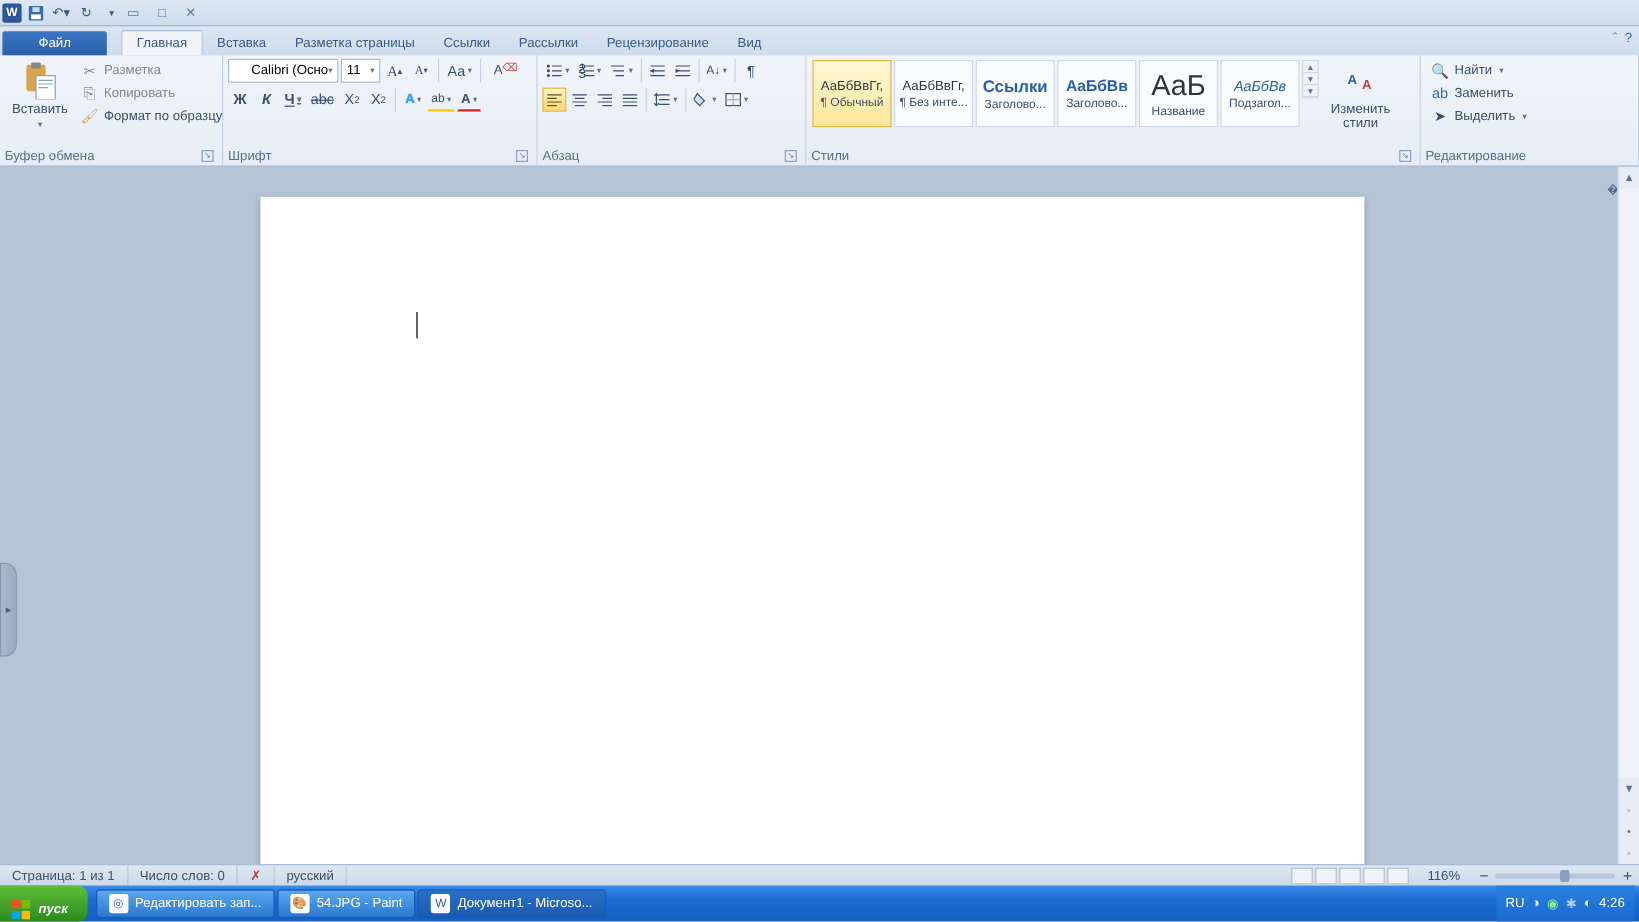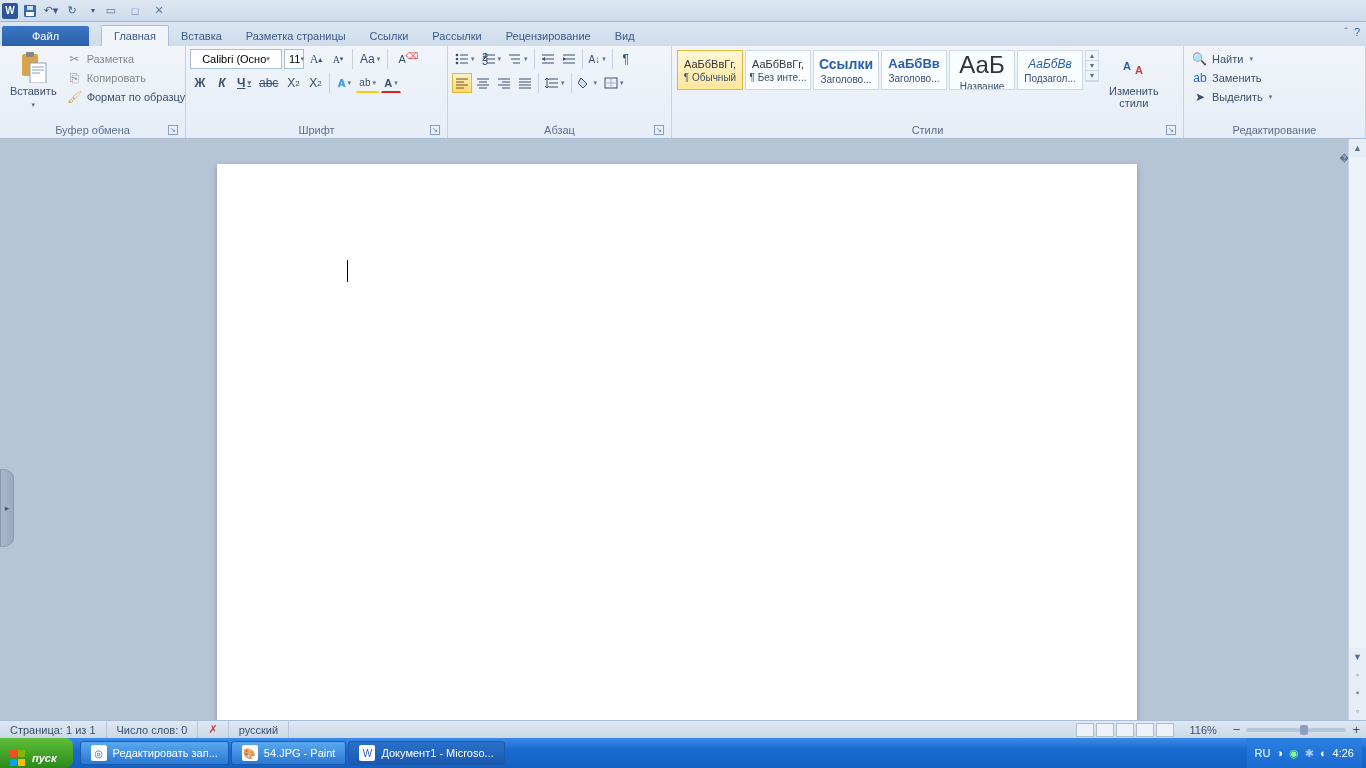--- a/index.html
+++ b/index.html
@@ -18,47 +18,47 @@
 .tabs-row { height: 24px; background: linear-gradient(#dce6f2,#cedceb); display: flex; align-items: flex-end; padding-left: 2px; position: relative; }
 .file-tab { background: linear-gradient(#3b76c4,#2a5fa8); color: #fff; padding: 4px 30px; font-size: 11px; border-radius: 2px 2px 0 0; margin-right: 12px; }
 .tab { padding: 4px 12px; color: #3a5a8a; font-size: 11px; cursor: default; }
 .tab.active { background: #f1f5fa; border: 1px solid #a9bdd6; border-bottom: none; border-radius: 2px 2px 0 0; }
 .tabs-right { position: absolute; right: 6px; top: 4px; display: flex; gap: 6px; color: #5a7aa8; }
 
 
 .ribbon { height: 93px; background: linear-gradient(#f1f5fa,#e6edf6); border-bottom: 1px solid #a9bdd6; display: flex; }
 .group { border-right: 1px solid #c5d2e3; display: flex; flex-direction: column; position: relative; padding: 3px 4px 0 4px; }
 .group-body { flex: 1; display: flex; align-items: flex-start; }
-.group-label { text-align: center; font-size: 10px; color: #5a7090; padding: 1px 0 2px 0; position: relative; }
+.group-label { font-size: 10px; color: #5a7090; padding: 1px 0 2px 0; position: relative; }
 .group-label .launcher { position: absolute; right: 3px; bottom: 3px; width: 10px; height: 10px; border: 1px solid #8aa0c0; font-size: 7px; color: #6a80a0; display: flex; align-items: center; justify-content: center; }
 
 .big-btn { display: flex; flex-direction: column; align-items: center; justify-content: center; padding: 2px 6px; color: #3a5070; gap: 2px; }
 .big-btn .icon { width: 32px; height: 32px; display: flex; align-items: center; justify-content: center; }
 .big-btn .lbl { font-size: 11px; text-align: center; line-height: 1.1; }
 
 .stack { display: flex; flex-direction: column; gap: 1px; padding: 1px 2px; }
 .stack-item { display: flex; align-items: center; gap: 4px; color: #888; padding: 1px 2px; font-size: 11px; white-space: nowrap; }
 .stack-item.enabled { color: #3a5070; }
 .stack-item .ic { width: 16px; height: 16px; display: flex; align-items: center; justify-content: center; font-size: 12px; }
 
 .font-row { display: flex; align-items: center; gap: 2px; margin-bottom: 4px; }
-.font-name { width: 92px; height: 20px; border: 1px solid #a9bdd6; background: #fff; padding: 1px 4px; font-size: 11px; display: flex; align-items: center; justify-content: center; }
-.font-size { width: 20px; height: 20px; border: 1px solid #a9bdd6; background: #fff; padding: 1px 4px; font-size: 11px; display: flex; align-items: center; justify-content: space-between; }
+.font-name { width: 92px; height: 20px; border: 1px solid #a9bdd6; background: #fff; padding: 1px 4px; font-size: 11px; display: flex; align-items: center; justify-content: flex-end; }
+.font-size { width: 33px; height: 20px; border: 1px solid #a9bdd6; background: #fff; padding: 1px 4px; font-size: 11px; display: flex; align-items: center; justify-content: space-between; }
 .tglbtn { min-width: 20px; height: 20px; border: 1px solid transparent; display: flex; align-items: center; justify-content: center; color: #3a5070; font-size: 12px; padding: 0 2px; }
 .tglbtn.arrow::after { content: "▾"; font-size: 7px; margin-left: 2px; color: #5a7090; }
 .tglbtn.selected { background: linear-gradient(#fff2c8,#ffd86b); border-color: #e0b83a; }
 .tglbtn.redline { border-bottom: 2px solid #d22; }
 .tglbtn.yellowline { border-bottom: 2px solid #fc0; }
 
 .sep { width: 1px; height: 20px; background: #c5d2e3; margin: 0 2px; }
 
 .para-col { display: flex; flex-direction: column; gap: 4px; }
 .para-row { display: flex; align-items: center; gap: 1px; }
 
-.style-item { width: 66px; height: 40px; border: 1px solid #cdd9e8; background: #fafdff; margin: 1px; display: flex; flex-direction: column; align-items: center; justify-content: center; gap: 2px; }
+.style-item { width: 66px; height: 56px; border: 1px solid #cdd9e8; background: #fafdff; margin: 1px; display: flex; flex-direction: column; align-items: center; justify-content: center; gap: 2px; }
 .style-item.active { background: linear-gradient(#fff7d8,#ffe79a); border-color: #e0b83a; }
 .style-item .preview { font-size: 11px; color: #1a3a7a; }
 .style-item .name { font-size: 10px; color: #3a5070; white-space: nowrap; overflow: hidden; text-overflow: ellipsis; width: 60px; text-align: center; }
 .styles-scroll { width: 14px; display: flex; flex-direction: column; border: 1px solid #cdd9e8; margin: 1px 0 1px 1px; }
 .styles-scroll div { flex: 1; display: flex; align-items: center; justify-content: center; font-size: 8px; color: #5a7090; border-bottom: 1px solid #cdd9e8; }
 
 
 .doc-area { position: absolute; top: 139px; left: 0; right: 18px; bottom: 48px; background: #b6c5d6; overflow: hidden; }
 .page { position: absolute; top: 25px; left: 217px; width: 920px; height: 560px; background: #fff; box-shadow: 0 2px 6px rgba(0,0,0,.25); }
 .cursor { position: absolute; top: 96px; left: 130px; width: 1px; height: 22px; background: #000; }

